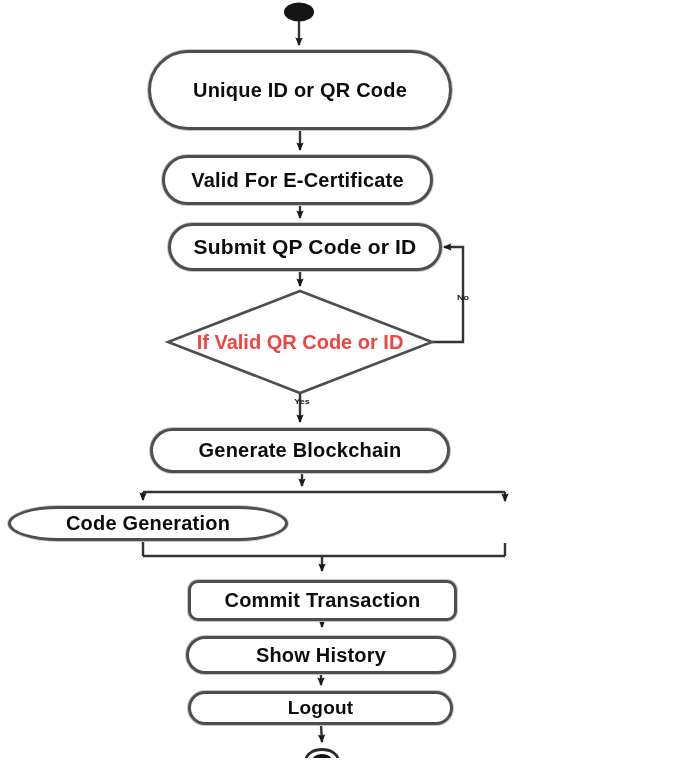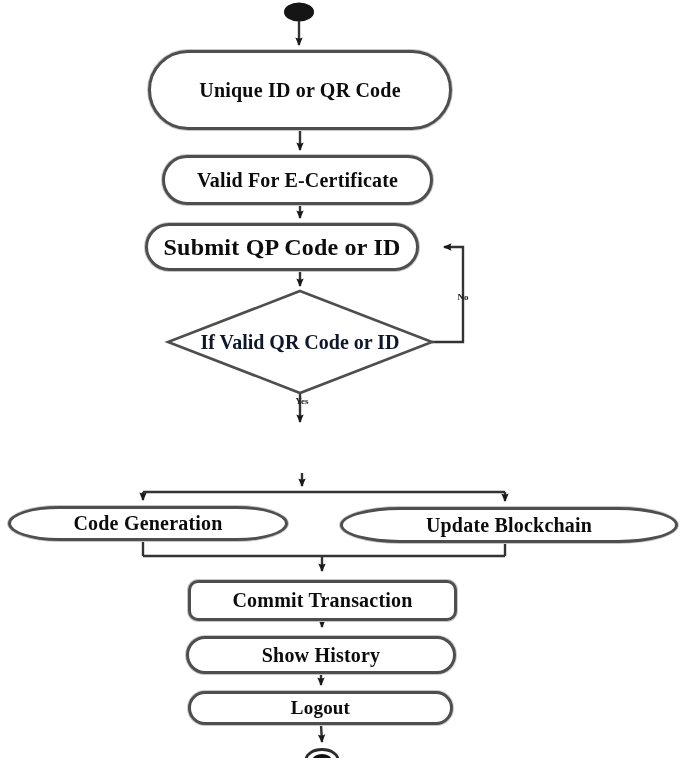--- a/index.html
+++ b/index.html
@@ -5,21 +5,21 @@
   html, body {
     margin: 0;
     padding: 0;
     background: #ffffff;
   }
   .canvas {
     position: relative;
     width: 685px;
     height: 758px;
     background: #ffffff;
-    font-family: Liberation Serif, serif;
+    font-family: Liberation Sans, sans-serif;
     overflow: hidden;
   }
   .connector-layer {
     position: absolute;
     left: 0;
     top: 0;
     z-index: 1;
   }
   .node {
     position: absolute;
@@ -37,21 +37,21 @@
     letter-spacing: 0.2px;
     white-space: nowrap;
   }
   .decision-label {
     position: absolute;
     z-index: 3;
     display: flex;
     align-items: center;
     justify-content: center;
     font-weight: bold;
-    color: #0f172a;
+    color: #ef4444;
     white-space: nowrap;
   }
   .edge-label {
     position: absolute;
     z-index: 3;
     display: flex;
     align-items: center;
     justify-content: center;
     font-weight: bold;
     color: #1a1a1a;
@@ -97,32 +97,32 @@
     <polygon points="300,291 432,342 300,393 168,342" fill="#ffffff" stroke="#4e4e4e" stroke-width="2.6"></polygon>
 
     <ellipse cx="322" cy="760" rx="16" ry="10.5" fill="#ffffff" stroke="#2b2b2b" stroke-width="2.8"></ellipse>
     <ellipse cx="322" cy="760" rx="9.5" ry="6" fill="#111111"></ellipse>
   </svg>
 
   <div class="node" style="left:148px;top:50px;width:304px;height:80px;border-radius:41px;font-size:20px">Unique ID or QR Code</div>
 
   <div class="node" style="left:162px;top:155px;width:271px;height:50px;border-radius:26px;font-size:20px">Valid For E-Certificate</div>
 
-  <div class="node" style="left:145px;top:223px;width:274px;height:48px;border-radius:25px;font-size:24px">Submit QP Code or ID</div>
+  <div class="node" style="left:168px;top:223px;width:274px;height:48px;border-radius:25px;font-size:21px">Submit QP Code or ID</div>
 
   <div class="decision-label" style="left:185px;top:322px;width:230px;height:40px;font-size:20px">If Valid QR Code or ID</div>
 
   <div class="edge-label" style="left:448px;top:291px;width:30px;height:12px">No</div>
 
   <div class="edge-label" style="left:287px;top:395px;width:30px;height:12px">Yes</div>
 
+  <div class="node" style="left:150px;top:428px;width:300px;height:45px;border-radius:23px;font-size:20px">Generate Blockchain</div>
 
   <div class="node" style="left:8px;top:506px;width:280px;height:35px;border-radius:52px / 18px;font-size:20px">Code Generation</div>
 
-  <div class="node" style="left:340px;top:507px;width:338px;height:36px;border-radius:60px / 18px;font-size:20px">Update Blockchain</div>
 
   <div class="node" style="left:188px;top:580px;width:269px;height:41px;border-radius:10px;font-size:20px">Commit Transaction</div>
 
   <div class="node" style="left:186px;top:636px;width:270px;height:38px;border-radius:19px;font-size:20px">Show History</div>
 
   <div class="node" style="left:188px;top:691px;width:265px;height:34px;border-radius:17px;font-size:19px">Logout</div>
 
 </div>
 
 </body></html>

